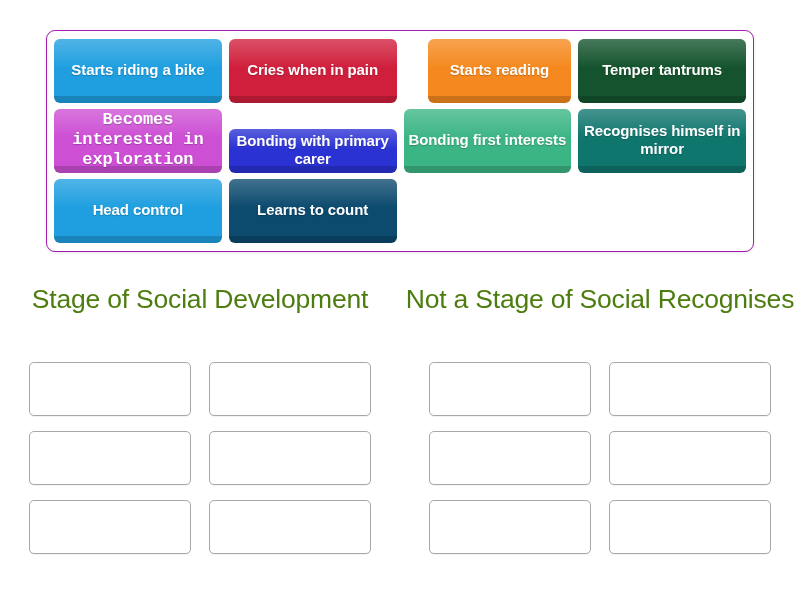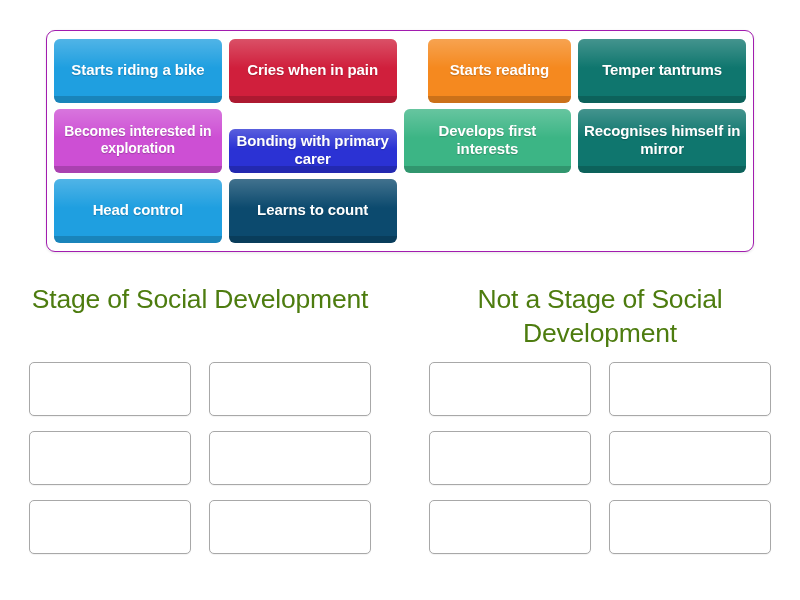--- a/index.html
+++ b/index.html
@@ -72,21 +72,21 @@
     content: "";
     position: absolute;
     left: 0; right: 0; bottom: 0;
     height: 7px;
     background: rgba(0,0,0,0.17);
     pointer-events: none;
   }
 
   .tile > span { position: relative; z-index: 2; }
 
-  .tile.small { font-size: 14px; }
+  .tile.small { font-size: 17px; font-family: Liberation Mono, monospace; }
 
   
   .headings {
     position: absolute;
     top: 282px;
     left: 0;
     width: 800px;
     display: flex;
   }
   .heading-col {
@@ -134,53 +134,53 @@
 
       <div class="tile" style="background: rgb(31, 159, 224);">
         <span>Starts riding a bike</span>
       </div>
       <div class="tile" style="background: rgb(208, 31, 60);">
         <span>Cries when in pain</span>
       </div>
       <div class="tile" style="background: rgb(245, 137, 31); margin-left: 24px;">
         <span>Starts reading</span>
       </div>
-      <div class="tile" style="background: #0f766e;">
+      <div class="tile" style="background: #14532d;">
         <span>Temper tantrums</span>
       </div>
 
       <div class="tile small" style="background: rgb(205, 79, 212);">
         <span>Becomes interested in exploration</span>
       </div>
       <div class="tile" style="background: rgb(43, 50, 212); margin-top: 20px;">
         <span>Bonding with primary carer</span>
       </div>
       <div class="tile" style="background: rgb(60, 181, 133);">
-        <span>Develops first interests</span>
+        <span>Bonding first interests</span>
       </div>
 
       <div class="tile" style="background: #0f766e;">
         <span>Recognises himself in mirror</span>
       </div>
       <div class="tile" style="background: rgb(31, 159, 224);">
         <span>Head control</span>
       </div>
       <div class="tile" style="background: #0c4a6e;">
         <span>Learns to count</span>
       </div>
 
     </div>
   </div>
 
   <div class="headings">
     <div class="heading-col">
       <h2>Stage of Social Development</h2>
     </div>
     <div class="heading-col">
-      <h2>Not a Stage of Social Development</h2>
+      <h2>Not a Stage of Social Recognises</h2>
     </div>
   </div>
 
   <div class="zones">
     <div class="zone-col">
       <div class="slot"></div>
       <div class="slot"></div>
       <div class="slot"></div>
       <div class="slot"></div>
       <div class="slot"></div>

